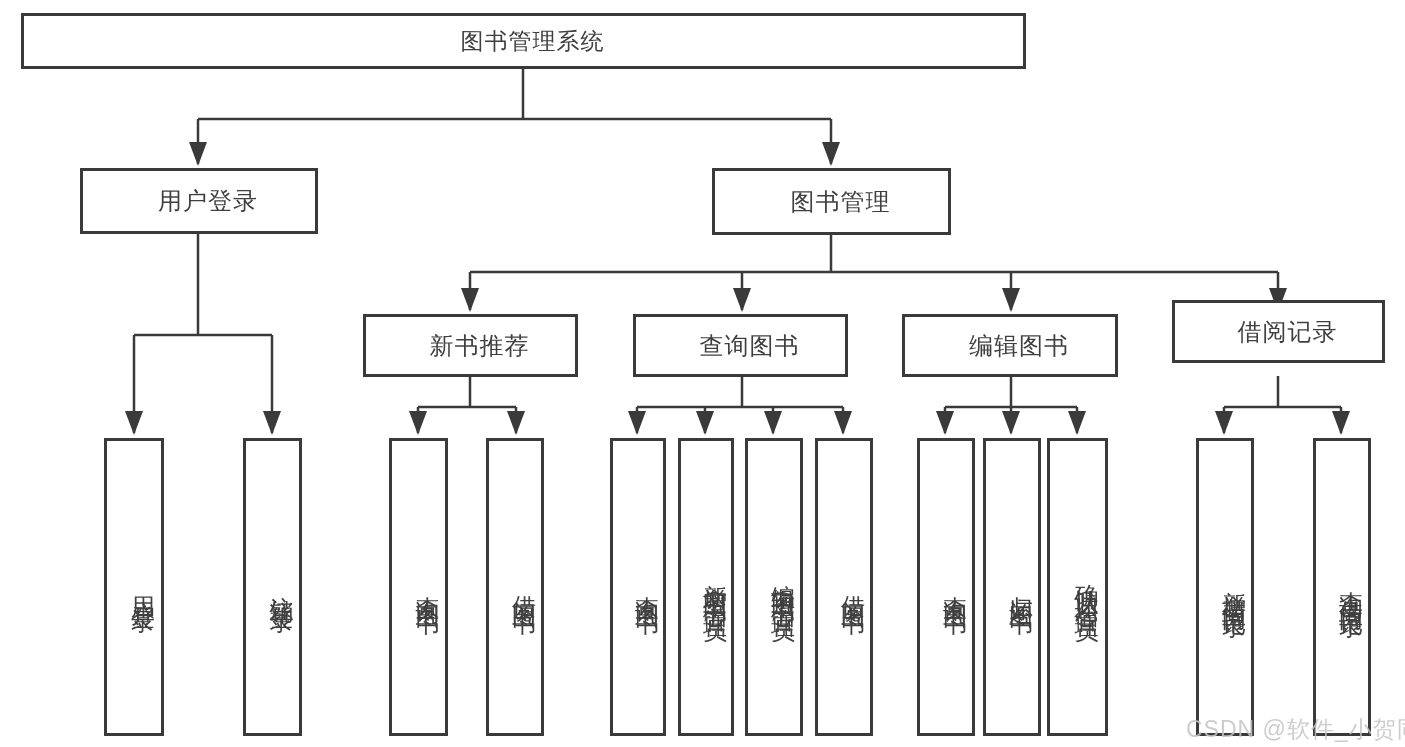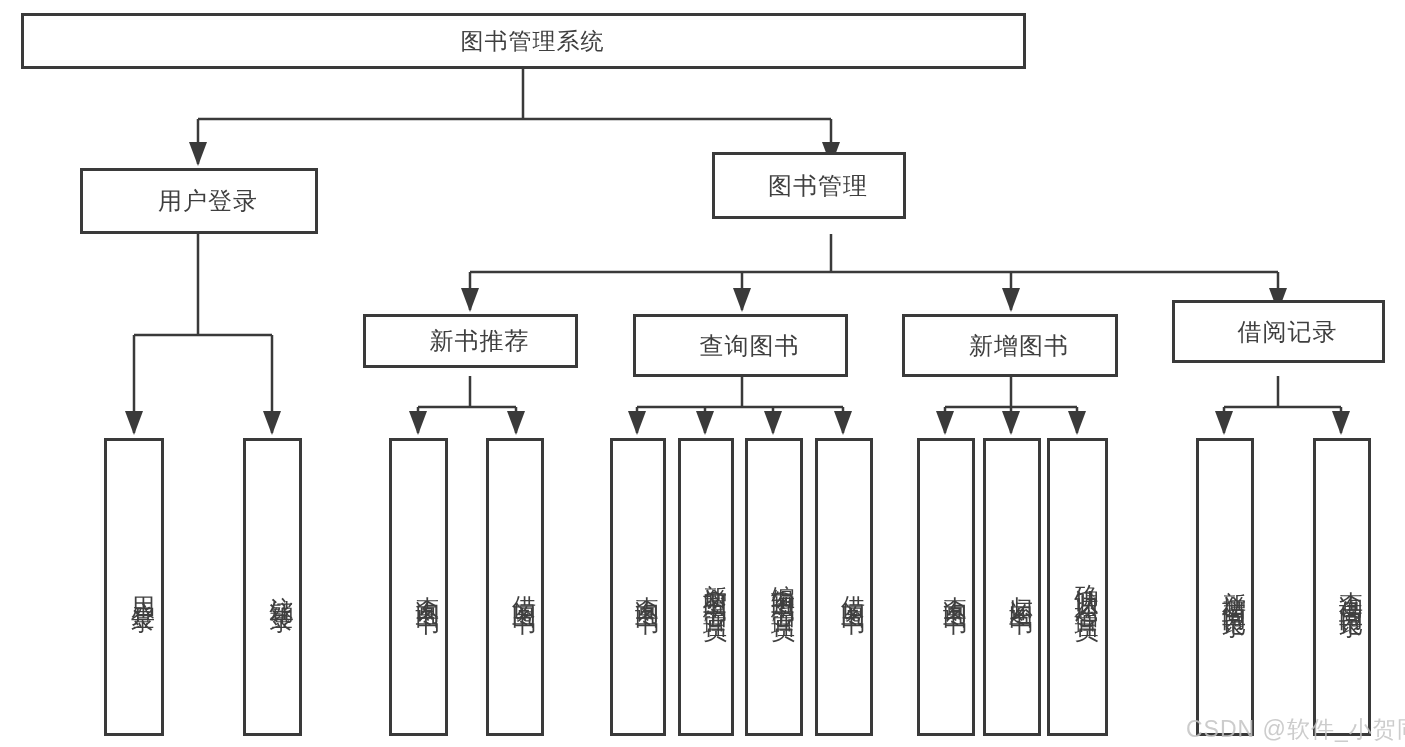--- a/index.html
+++ b/index.html
@@ -113,32 +113,32 @@
     <line class="conn" x1="1341" y1="407" x2="1341" y2="433" marker-end="url(#arrow)"></line>
   </svg>
 
   <div class="box h root" style="left:21px; top:13px; width:1005px; height:56px;">
     <span>图书管理系统</span>
   </div>
 
   <div class="box h" style="left:80px; top:168px; width:238px; height:66px;">
     <span>用户登录</span>
   </div>
-  <div class="box h" style="left:712px; top:152px; width:194px; height:67px;text-align:right;">
+  <div class="box h" style="left:712px; top:168px; width:239px; height:67px;text-align:right;">
     <span>图书管理</span>
   </div>
 
-  <div class="box h" style="left:363px; top:314px; width:215px; height:54px;">
+  <div class="box h" style="left:363px; top:314px; width:215px; height:63px;">
     <span>新书推荐</span>
   </div>
   <div class="box h" style="left:633px; top:314px; width:215px; height:63px;">
     <span>查询图书</span>
   </div>
   <div class="box h" style="left:902px; top:314px; width:216px; height:63px;">
-    <span>新增图书</span>
+    <span>编辑图书</span>
   </div>
   <div class="box h" style="left:1172px; top:300px; width:213px; height:63px;">
     <span>借阅记录</span>
   </div>
 
   <div class="box v" style="left:104px; width:60px;">
     <span>用户登录</span>
   </div>
   <div class="box v" style="left:243px; width:59px;">
     <span>注销登录</span>

